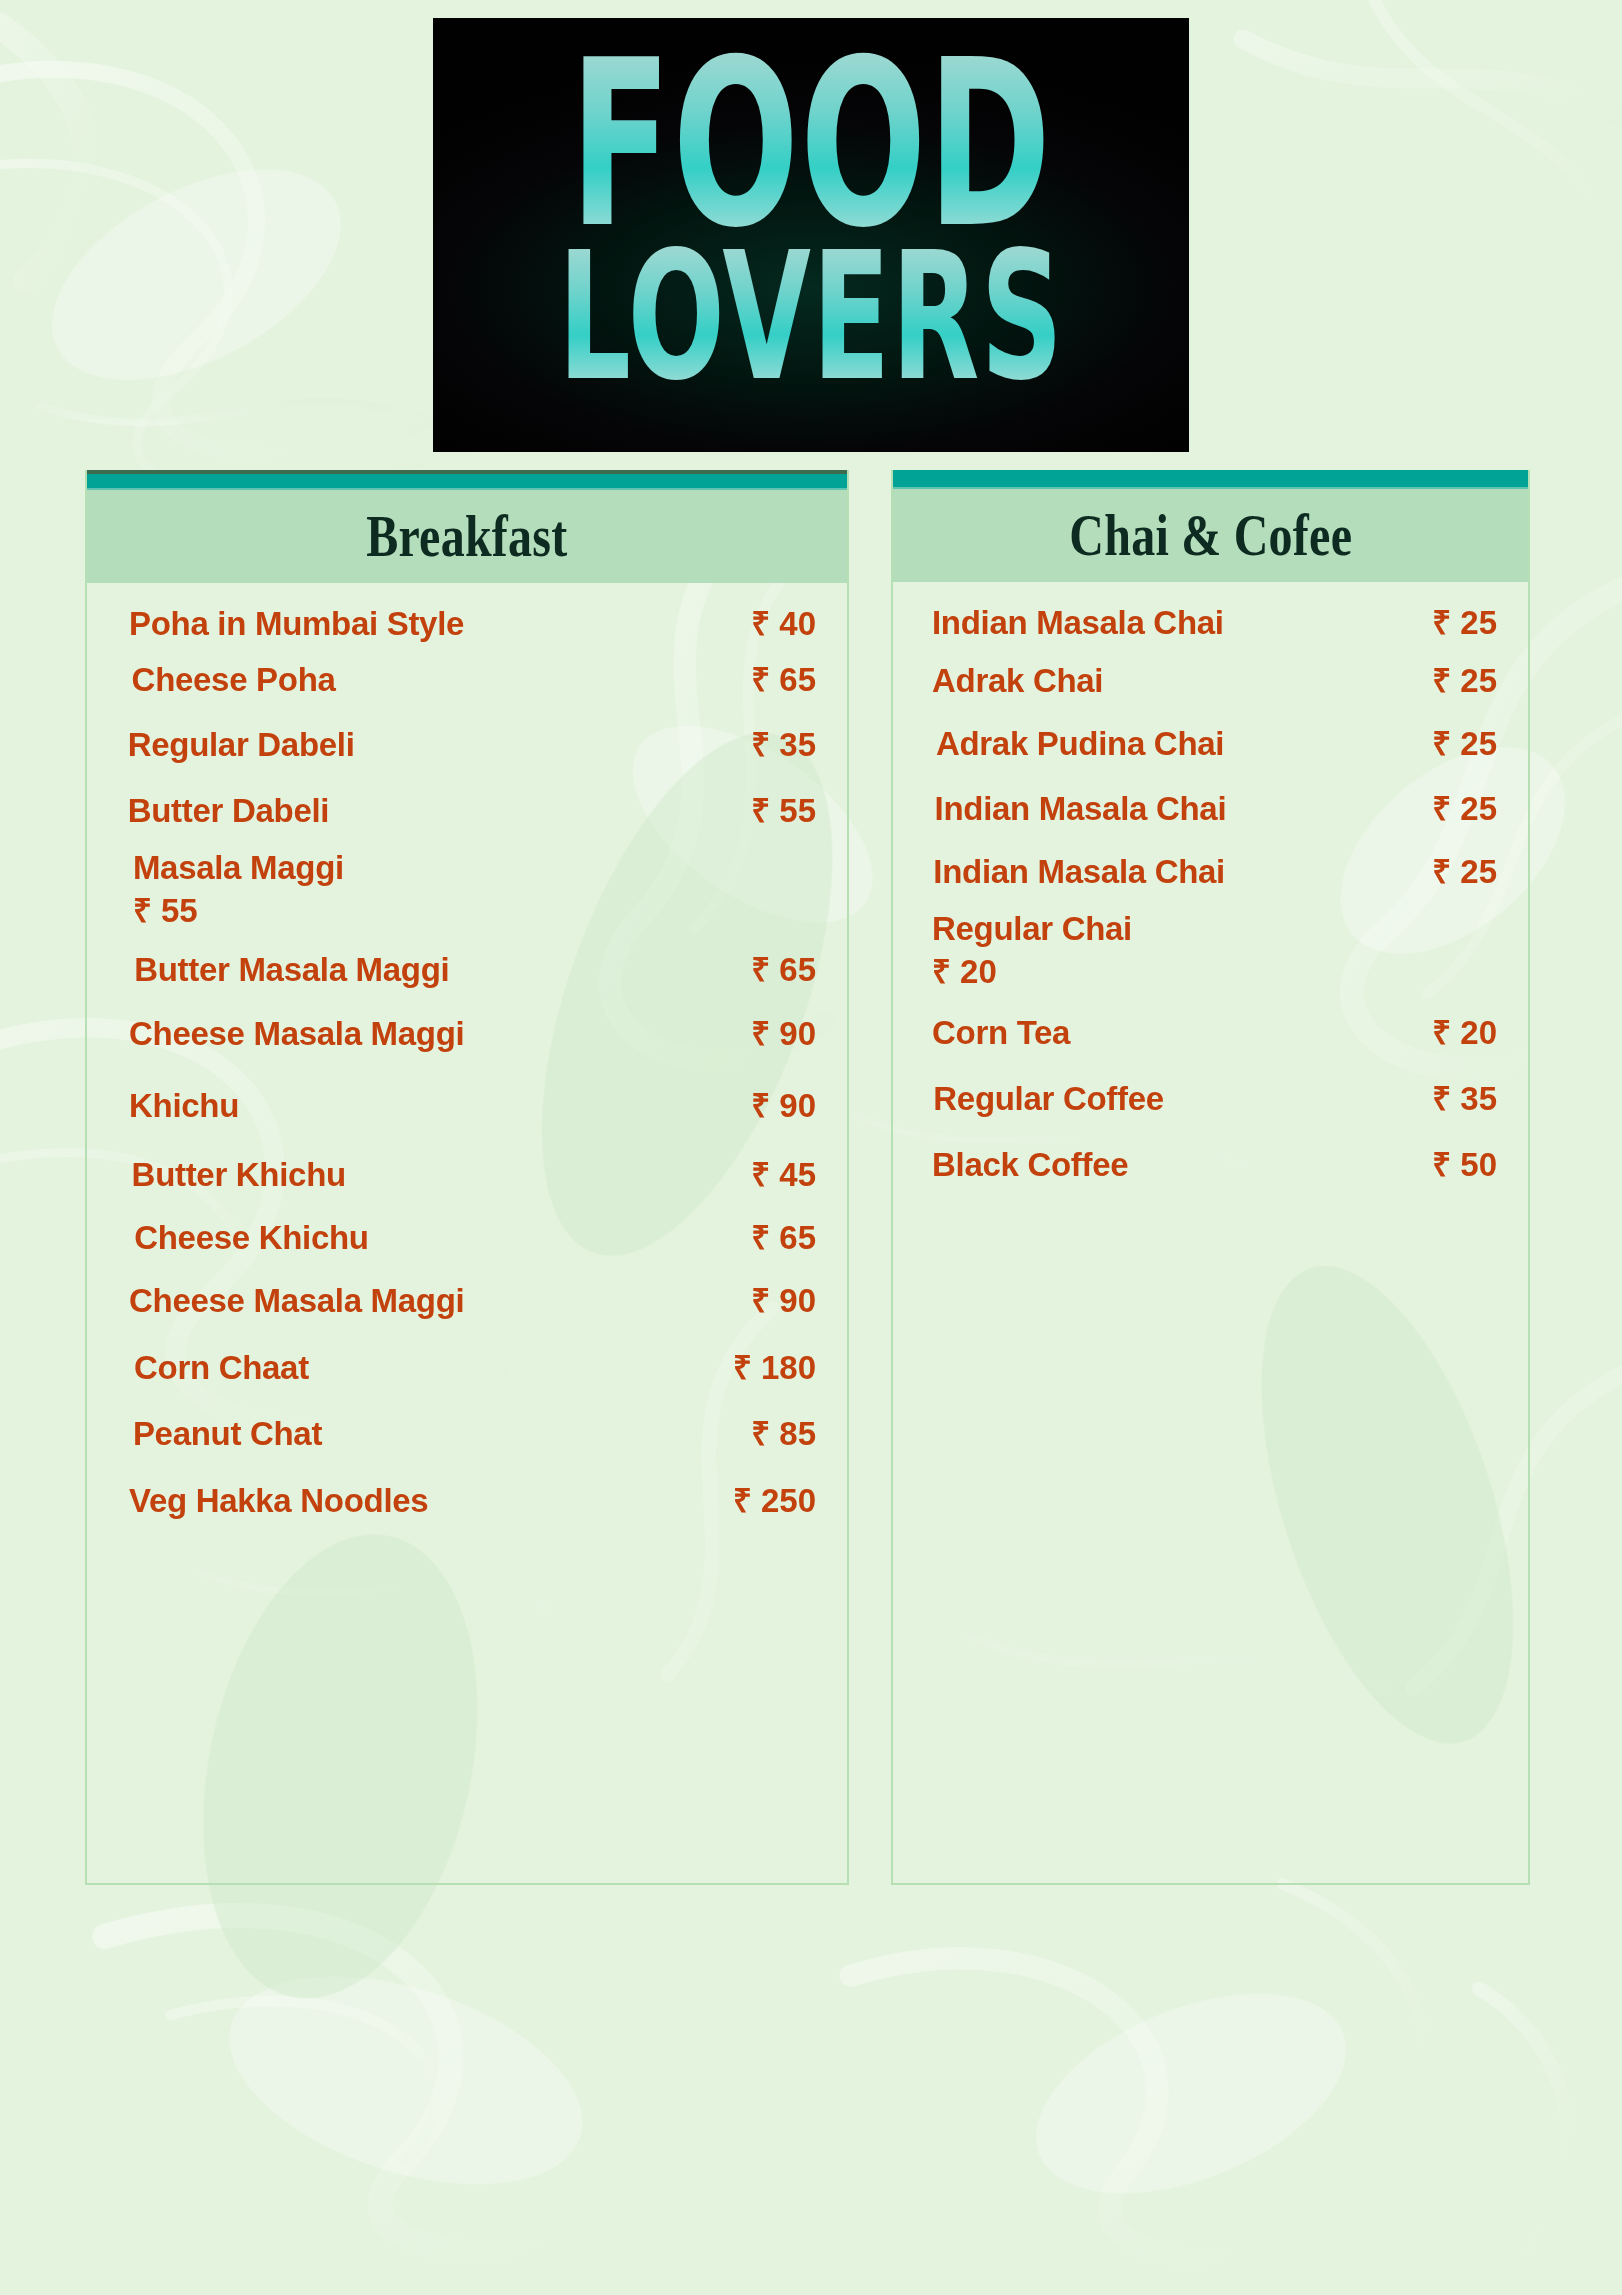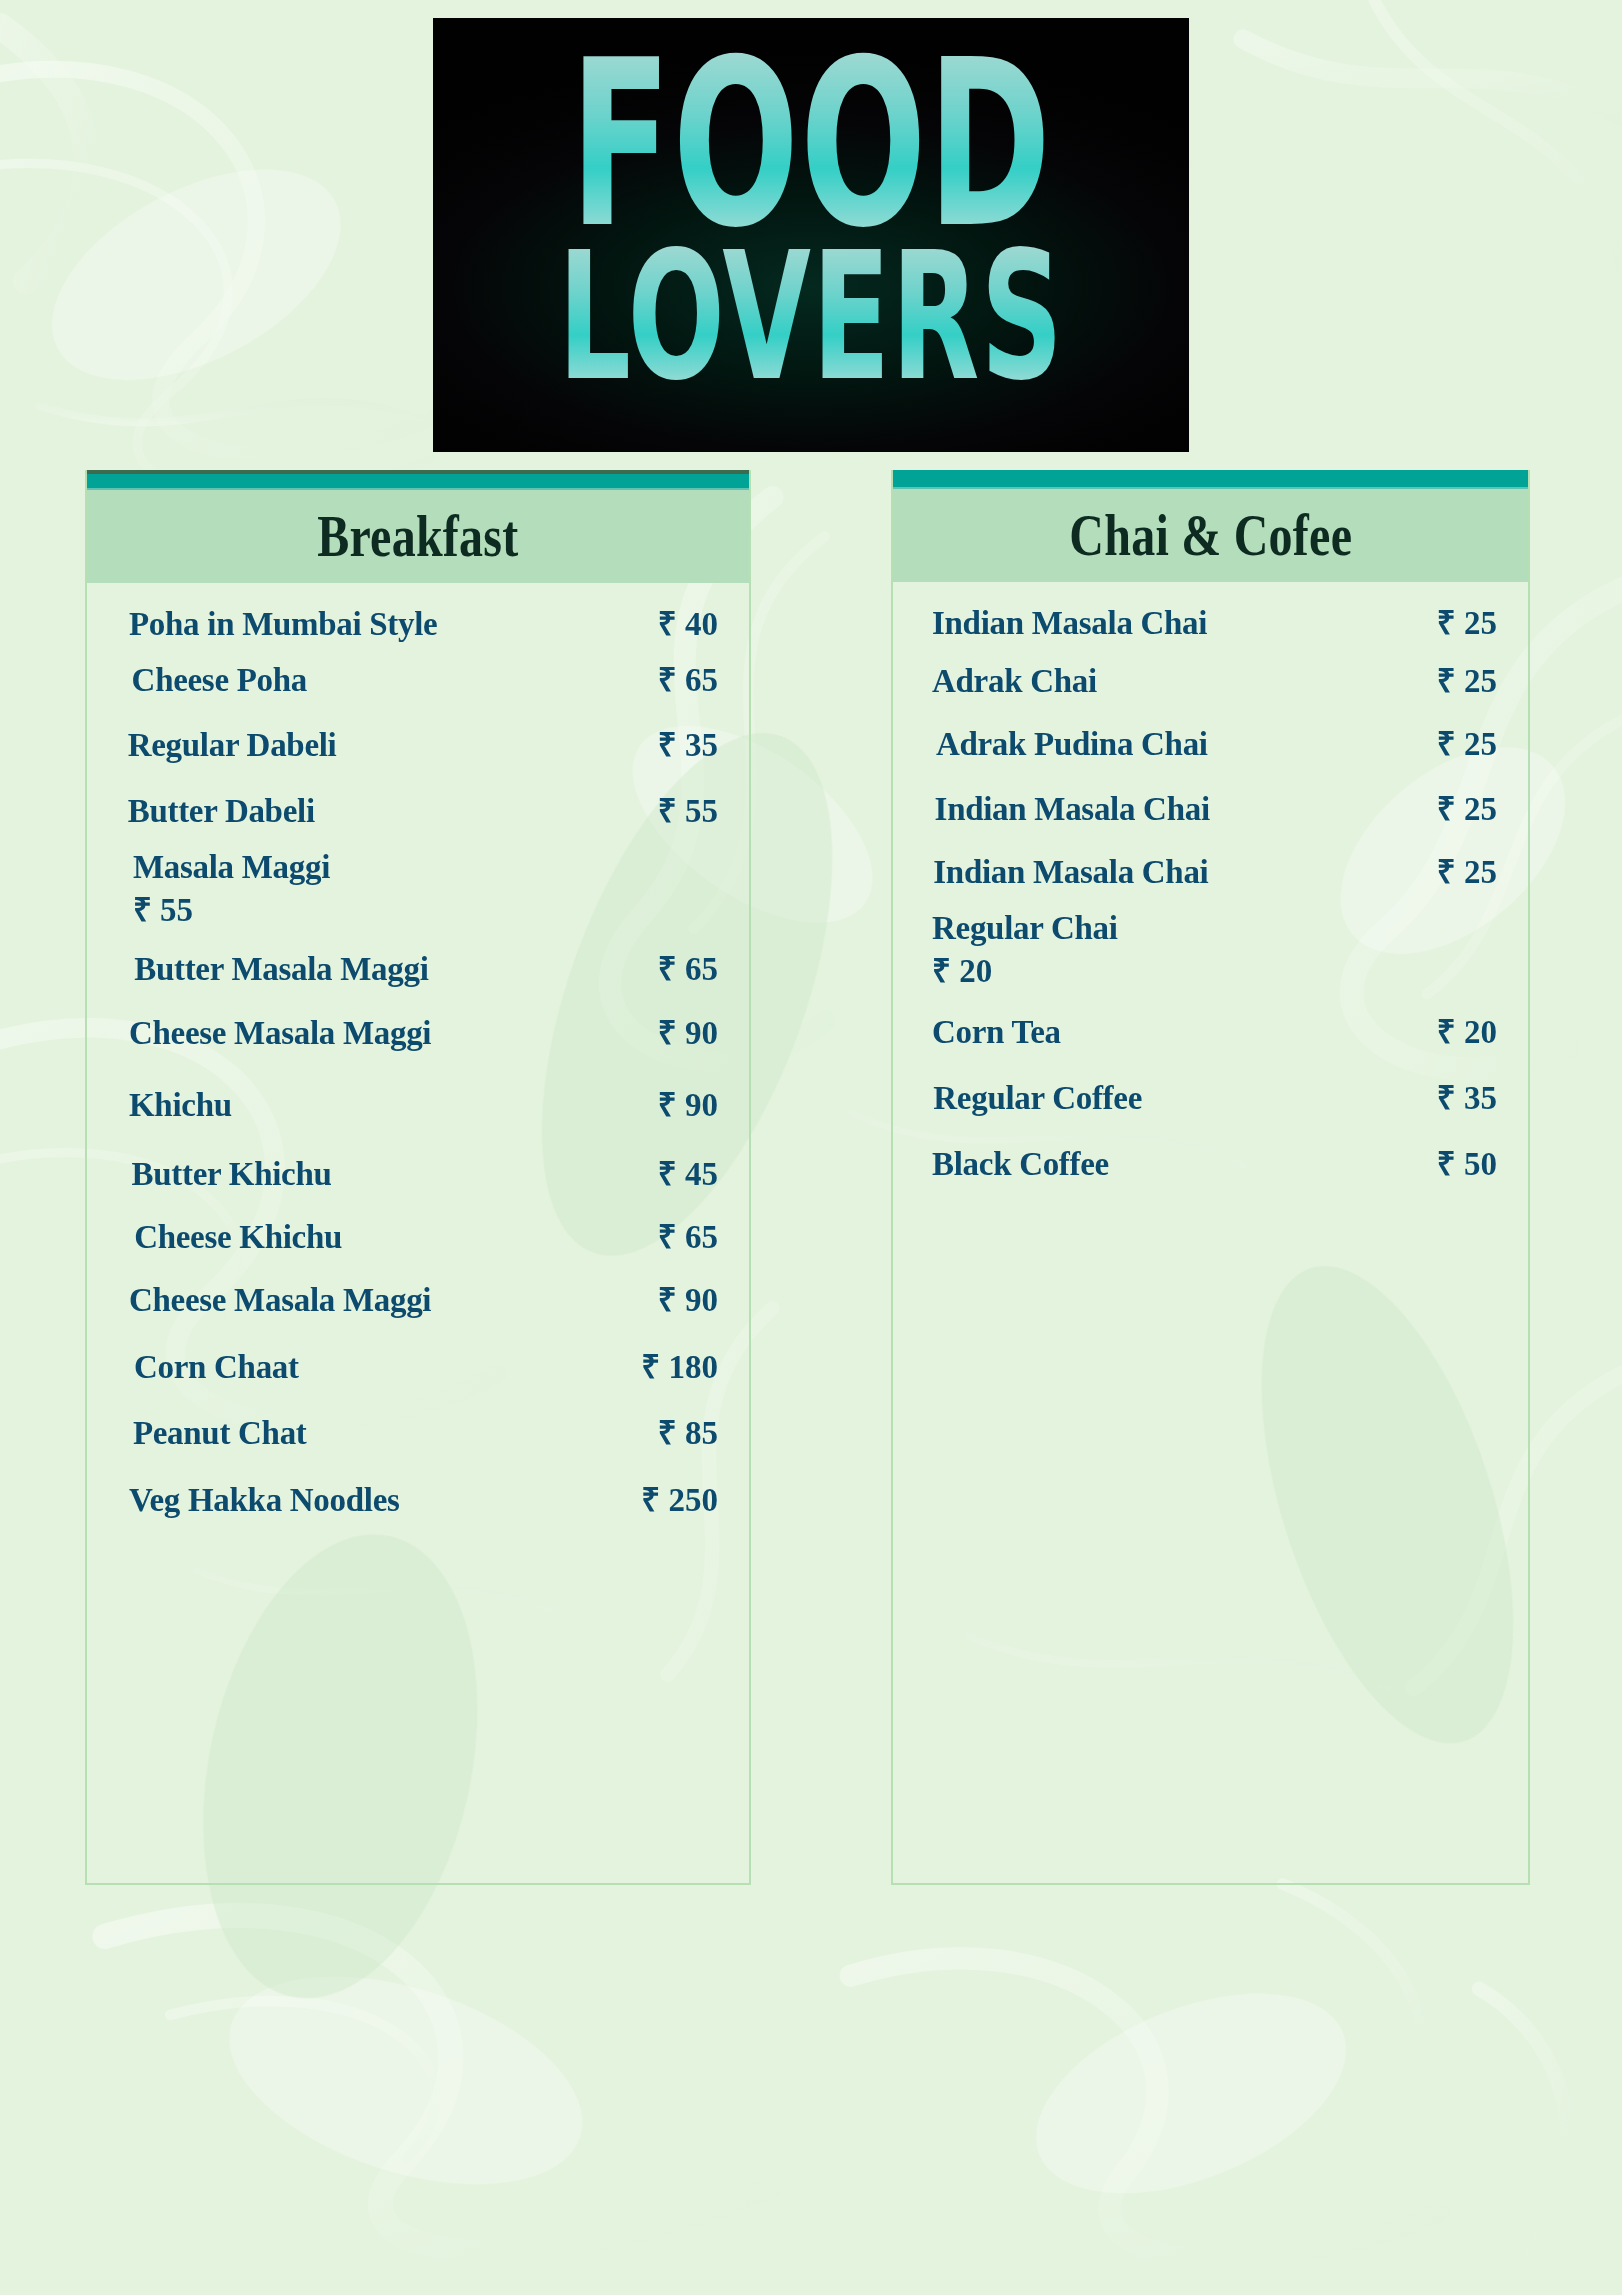--- a/index.html
+++ b/index.html
@@ -62,21 +62,21 @@
 
   
   .menu-panel {
     position: absolute;
     top: 470px;
     z-index: 2;
     border: 2px solid #b6dfb4;
     border-top: none;
     box-sizing: border-box;
   }
-  #panel-breakfast { left: 85px;  width: 666px; height: 1415px; }
+  #panel-breakfast { left: 85px;  width: 764px; height: 1415px; }
   #panel-chai      { left: 891px; width: 639px; height: 1415px; }
 
   .panel-topbar {
     height: 14.4px;
     background: #00a396;
     border-top: 4.6px solid #3c6b4f;
     border-bottom: 2px solid #5fc3b2;
     box-sizing: content-box;
   }
   #panel-chai .panel-topbar { border-top: none; height: 17px; }
@@ -105,24 +105,24 @@
 
   
   .menu-row {
     display: flex;
     align-items: baseline;
     justify-content: space-between;
     box-sizing: border-box;
   }
   .item-name,
   .item-price {
-    font-family: Liberation Serif, serif;
+    font-family: Liberation Sans, sans-serif;
     font-weight: bold;
     font-size: 33px;
-    color: #0c4a6e;
+    color: #c2410c;
     white-space: nowrap;
     letter-spacing: -0.3px;
   }
   .item-price { font-size: 33px; letter-spacing: 0px; }
 
   
   #list-breakfast .menu-row { padding: 0 31px 0 42px; }
   #list-chai      .menu-row { padding: 0 31px 0 39px; }
 </style>
 </head>

